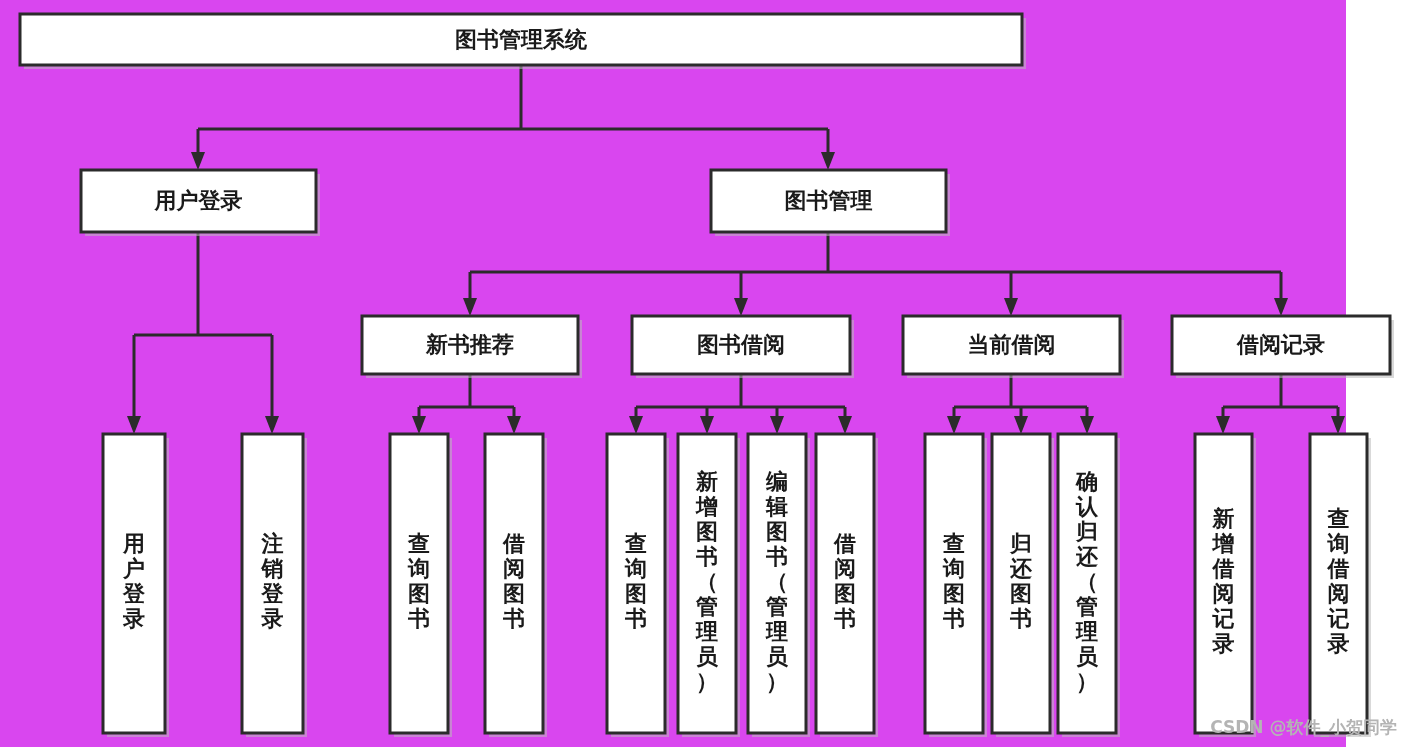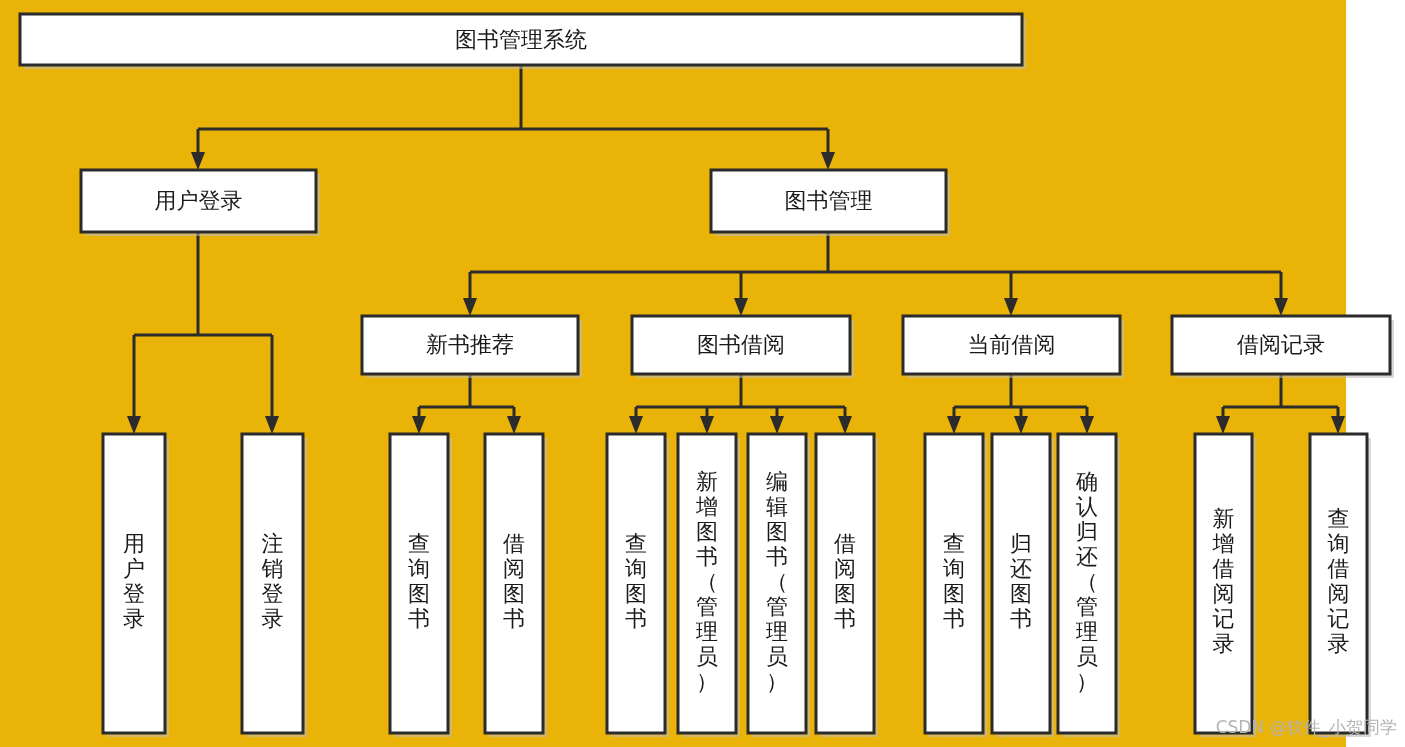--- a/index.html
+++ b/index.html
@@ -10,21 +10,22 @@
   body {
     width: 1405px;
     height: 747px;
     font-family: "DejaVu Sans", "Liberation Sans", sans-serif;
     overflow: hidden;
   }
   #diagram-root {
     position: relative;
     width: 1346px;
     height: 747px;
-    background: #eab308;
+    background: #d946ef;
+    font-weight: bold;
   }
   svg.diagram-canvas {
     display: block;
     width: 1405px;
     height: 747px;
   }
   .node-box {
     fill: #ffffff;
     stroke: #2b2b2b;
     stroke-width: 3;

